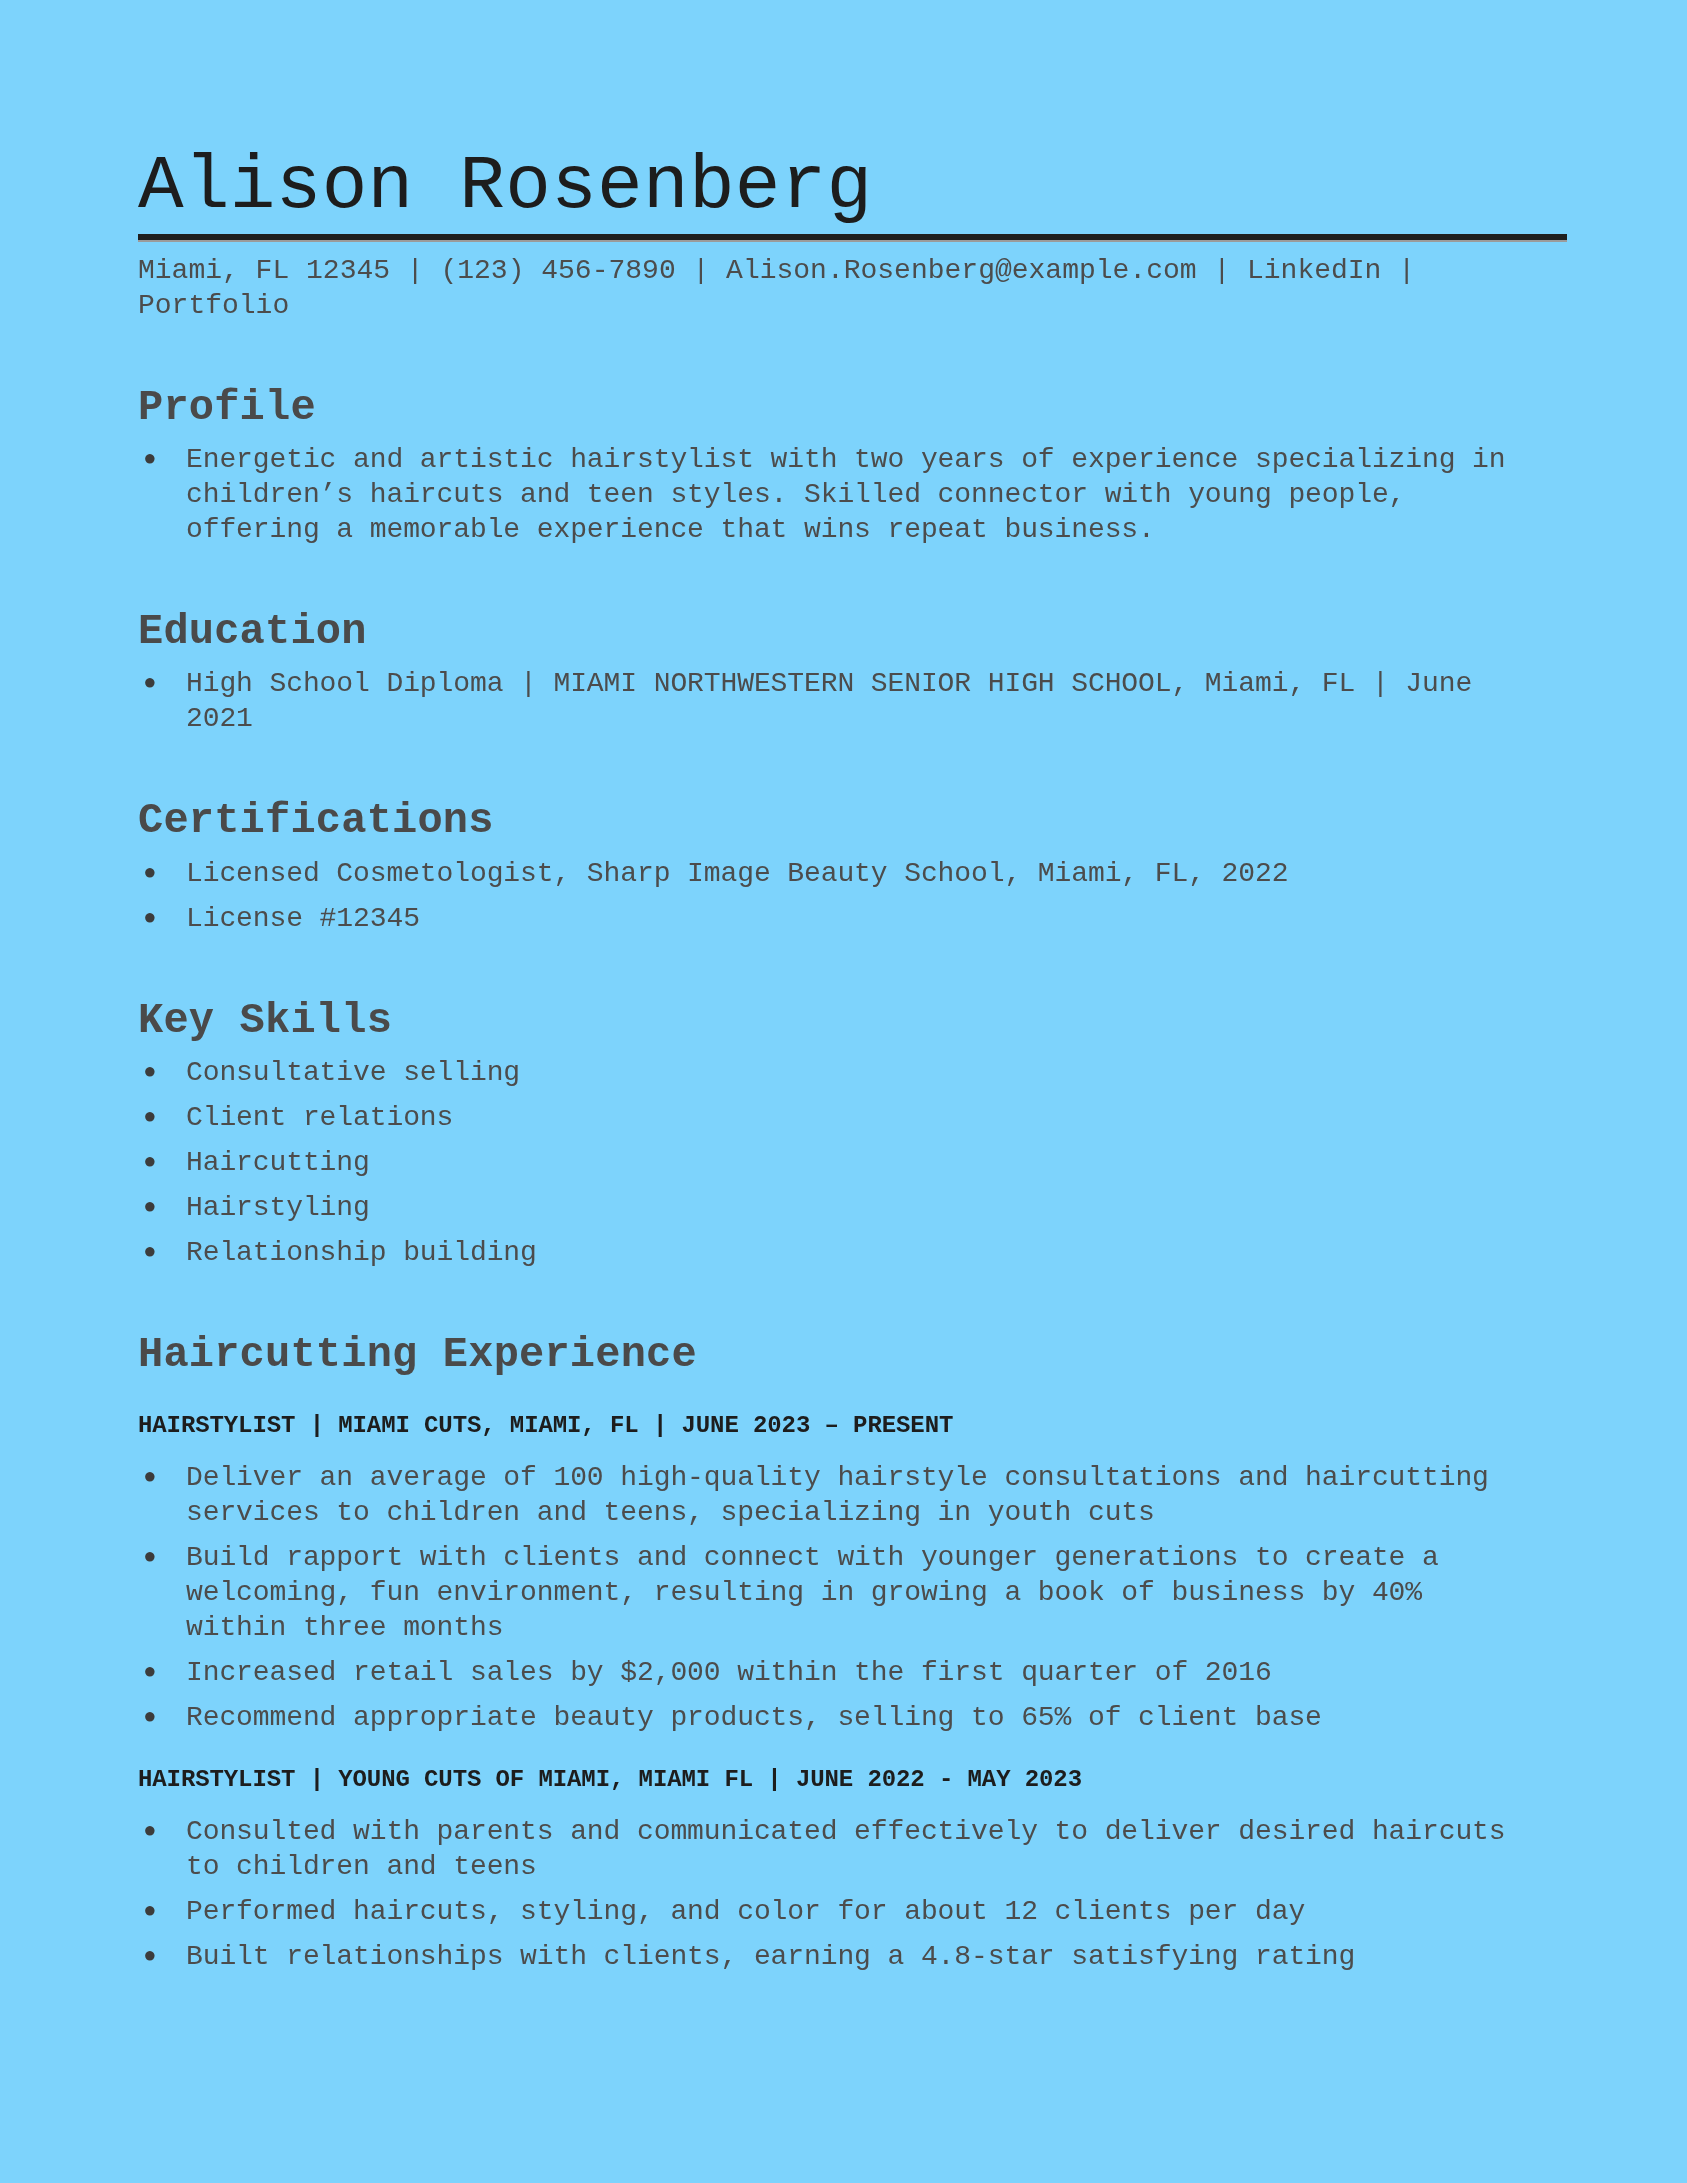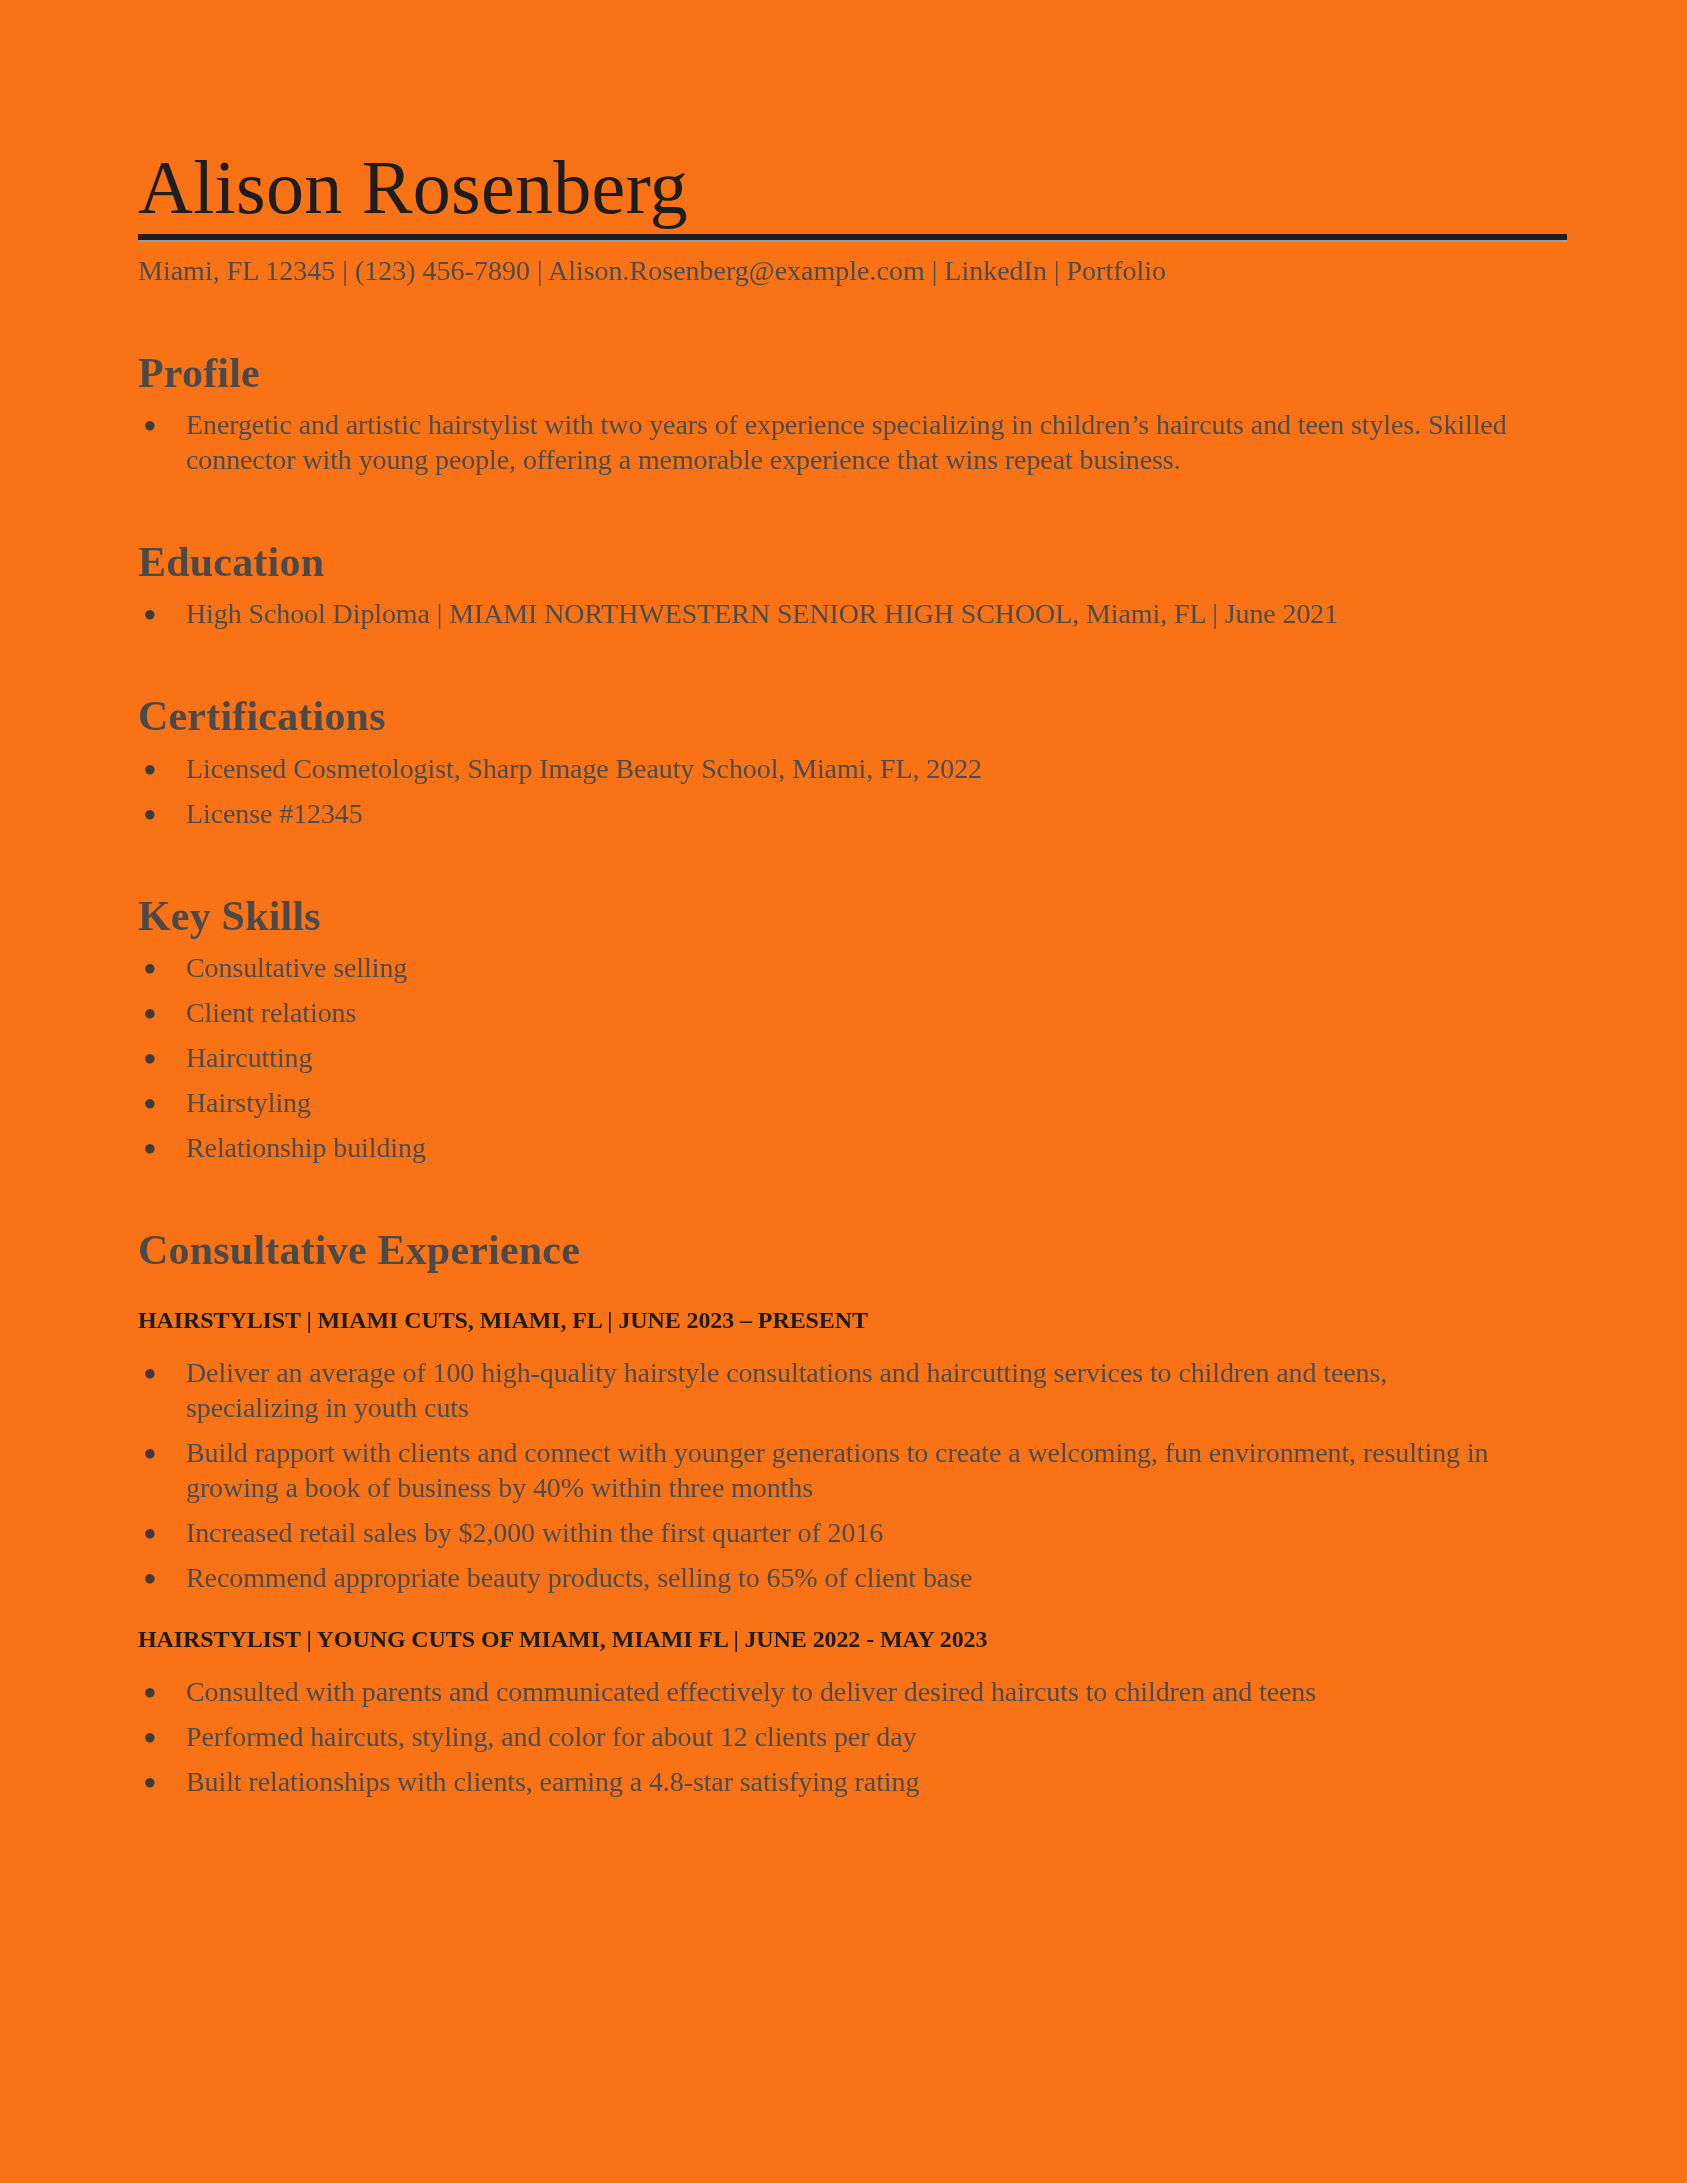--- a/index.html
+++ b/index.html
@@ -1,23 +1,23 @@
 <!DOCTYPE html>
 <html style="font-size:10.6px"><head>
 <meta charset="utf-8">
 <style>
   * { box-sizing: border-box; }
   html, body { margin: 0; padding: 0; background: #e8e8e8; }
   .page {
     width: 1687px;
     height: 2183px;
     margin: 0 auto;
-    background: #f97316;
+    background: #7dd3fc;
     padding: 142px 120px 0 138px;
-    font-family: Liberation Serif, serif;
+    font-family: Liberation Mono, monospace;
     color: #4c4c4c;
     overflow: hidden;
   }
   .name {
     font-size: 76px;
     line-height: 91px;
     font-weight: 400;
     color: #1d1d1d;
     margin: 0;
     letter-spacing: 0.3px;
@@ -114,21 +114,21 @@
     <ul class="bullets">
       <li>Consultative selling</li>
       <li>Client relations</li>
       <li>Haircutting</li>
       <li>Hairstyling</li>
       <li>Relationship building</li>
     </ul>
   </section>
 
   <section>
-    <h2>Consultative Experience</h2>
+    <h2>Haircutting Experience</h2>
 
     <div class="job">
       <h3 class="job-title">HAIRSTYLIST | MIAMI CUTS, MIAMI, FL | JUNE 2023 – PRESENT</h3>
       <ul class="bullets">
         <li>Deliver an average of 100 high-quality hairstyle consultations and haircutting services to children and teens, specializing in youth cuts</li>
         <li>Build rapport with clients and connect with younger generations to create a welcoming, fun environment, resulting in growing a book of business by 40% within three months</li>
         <li>Increased retail sales by $2,000 within the first quarter of 2016</li>
         <li>Recommend appropriate beauty products, selling to 65% of client base</li>
       </ul>
     </div>

